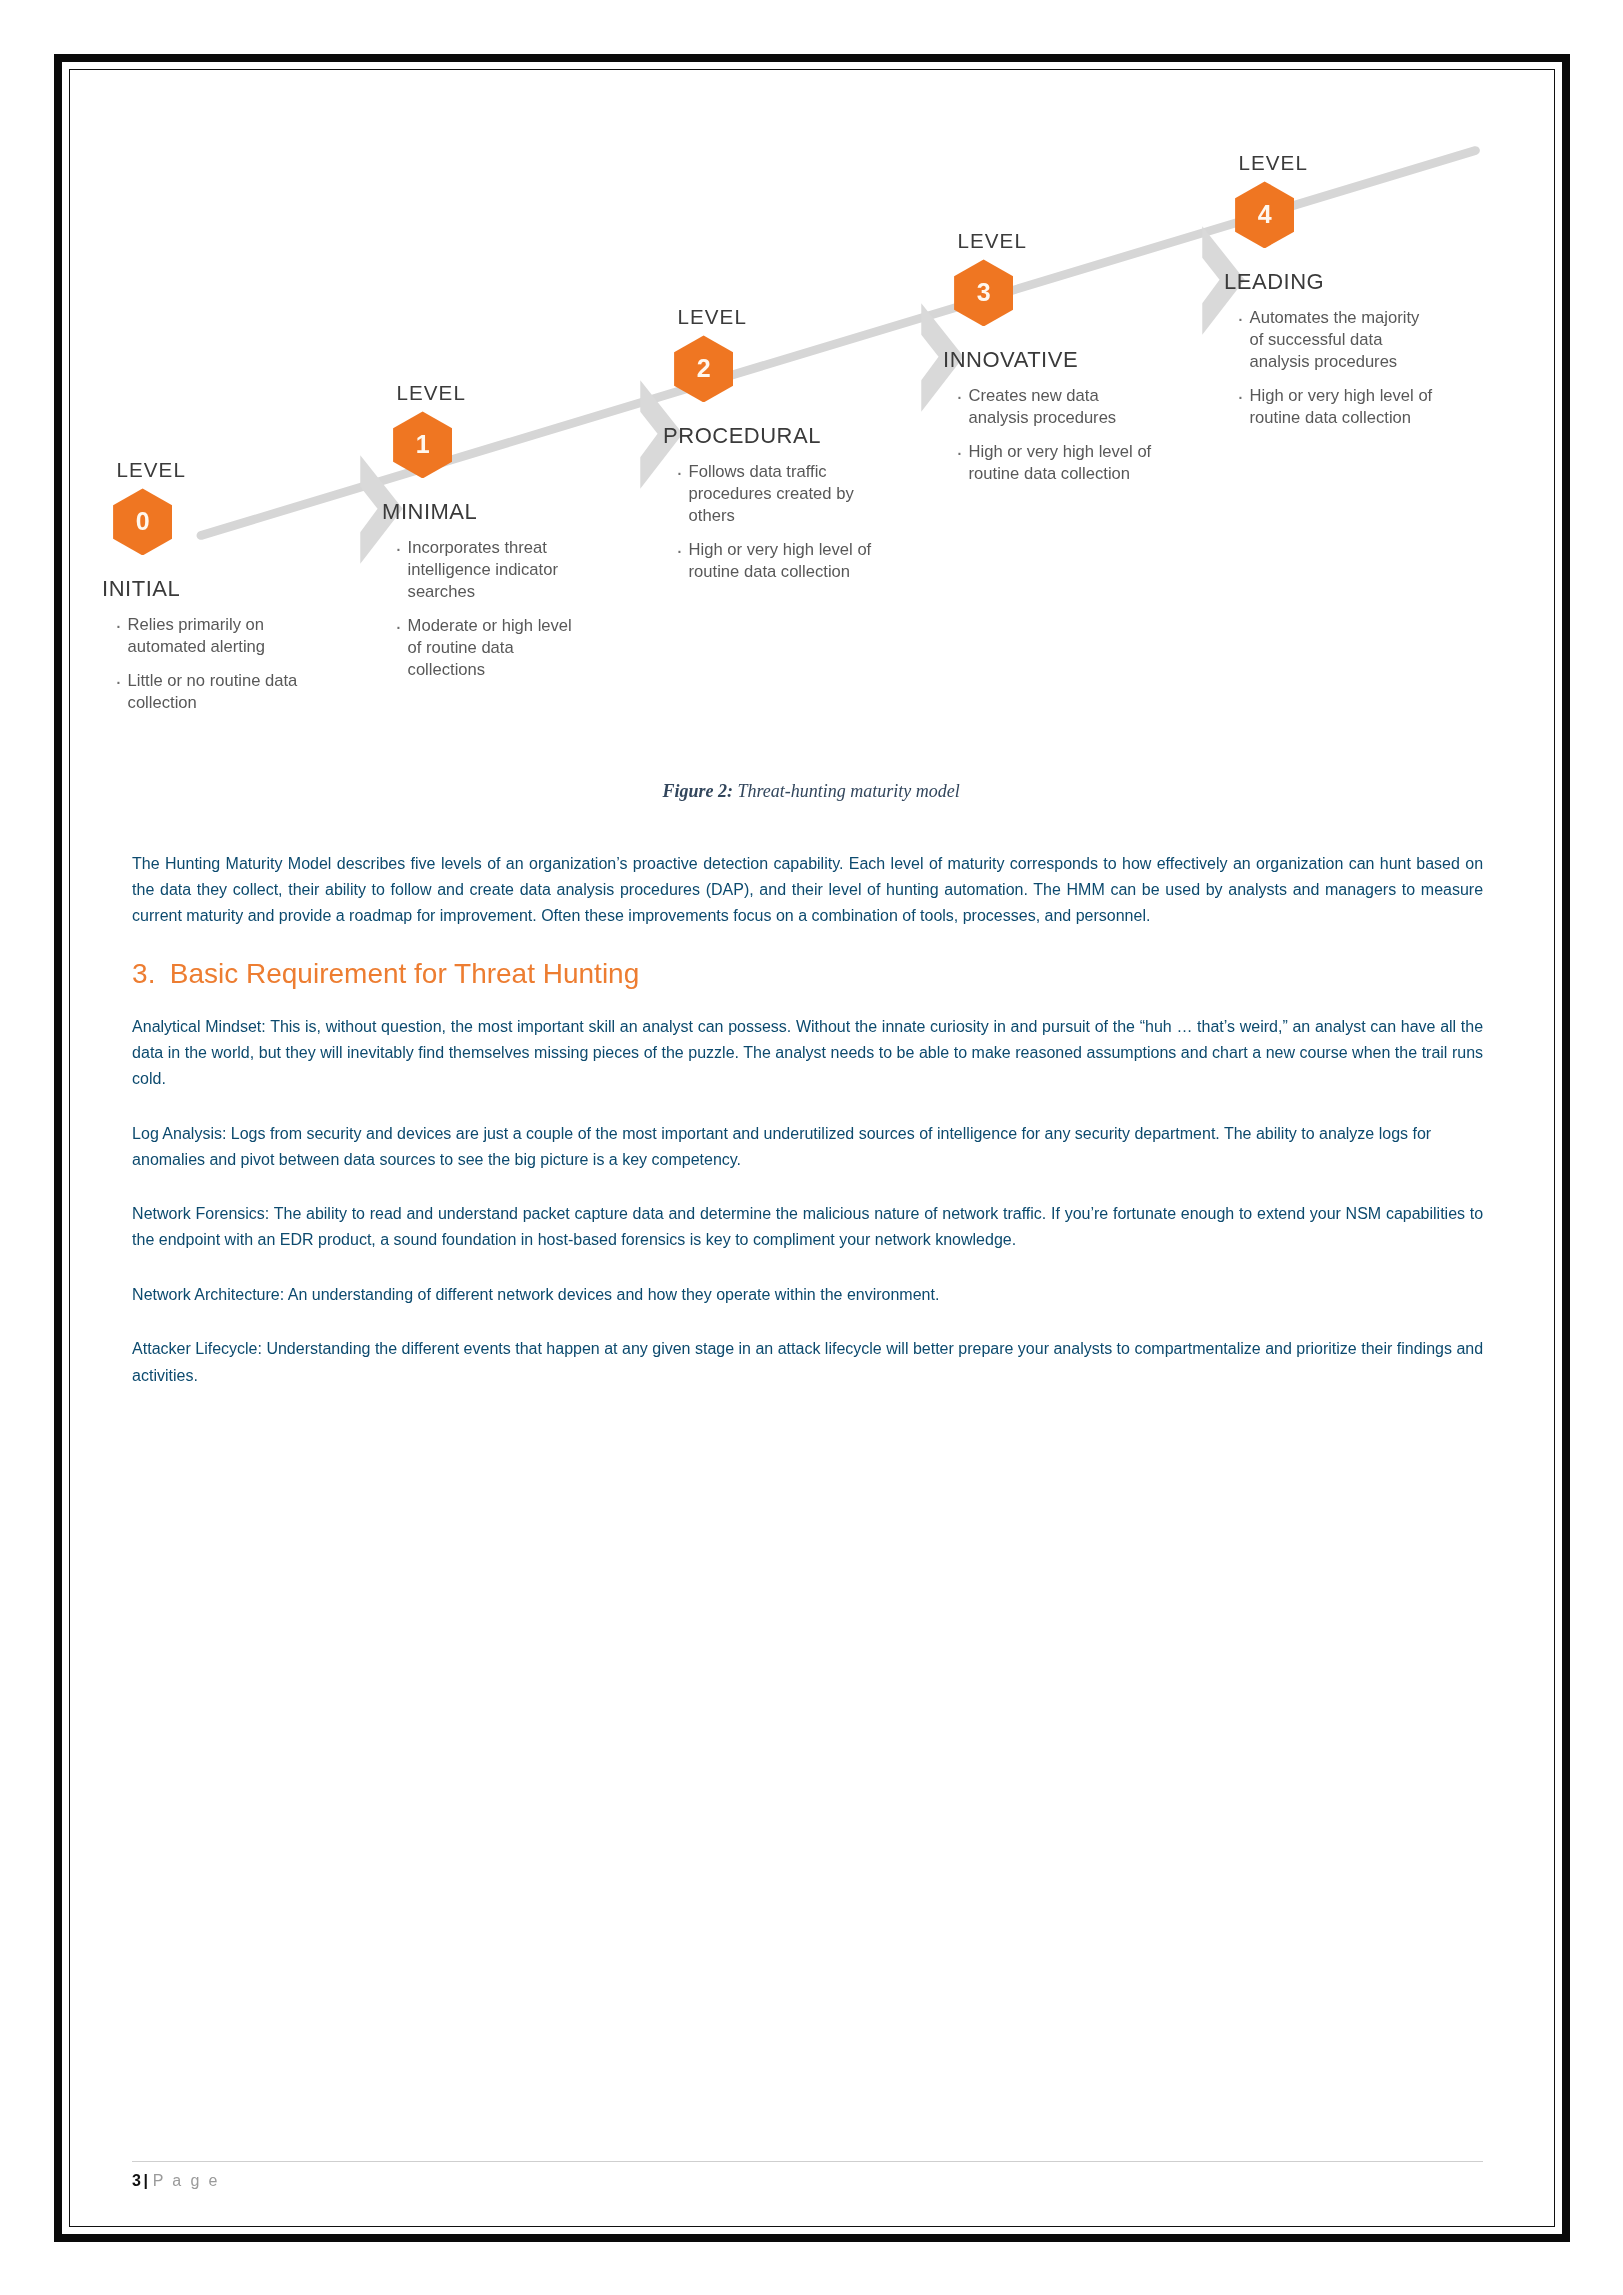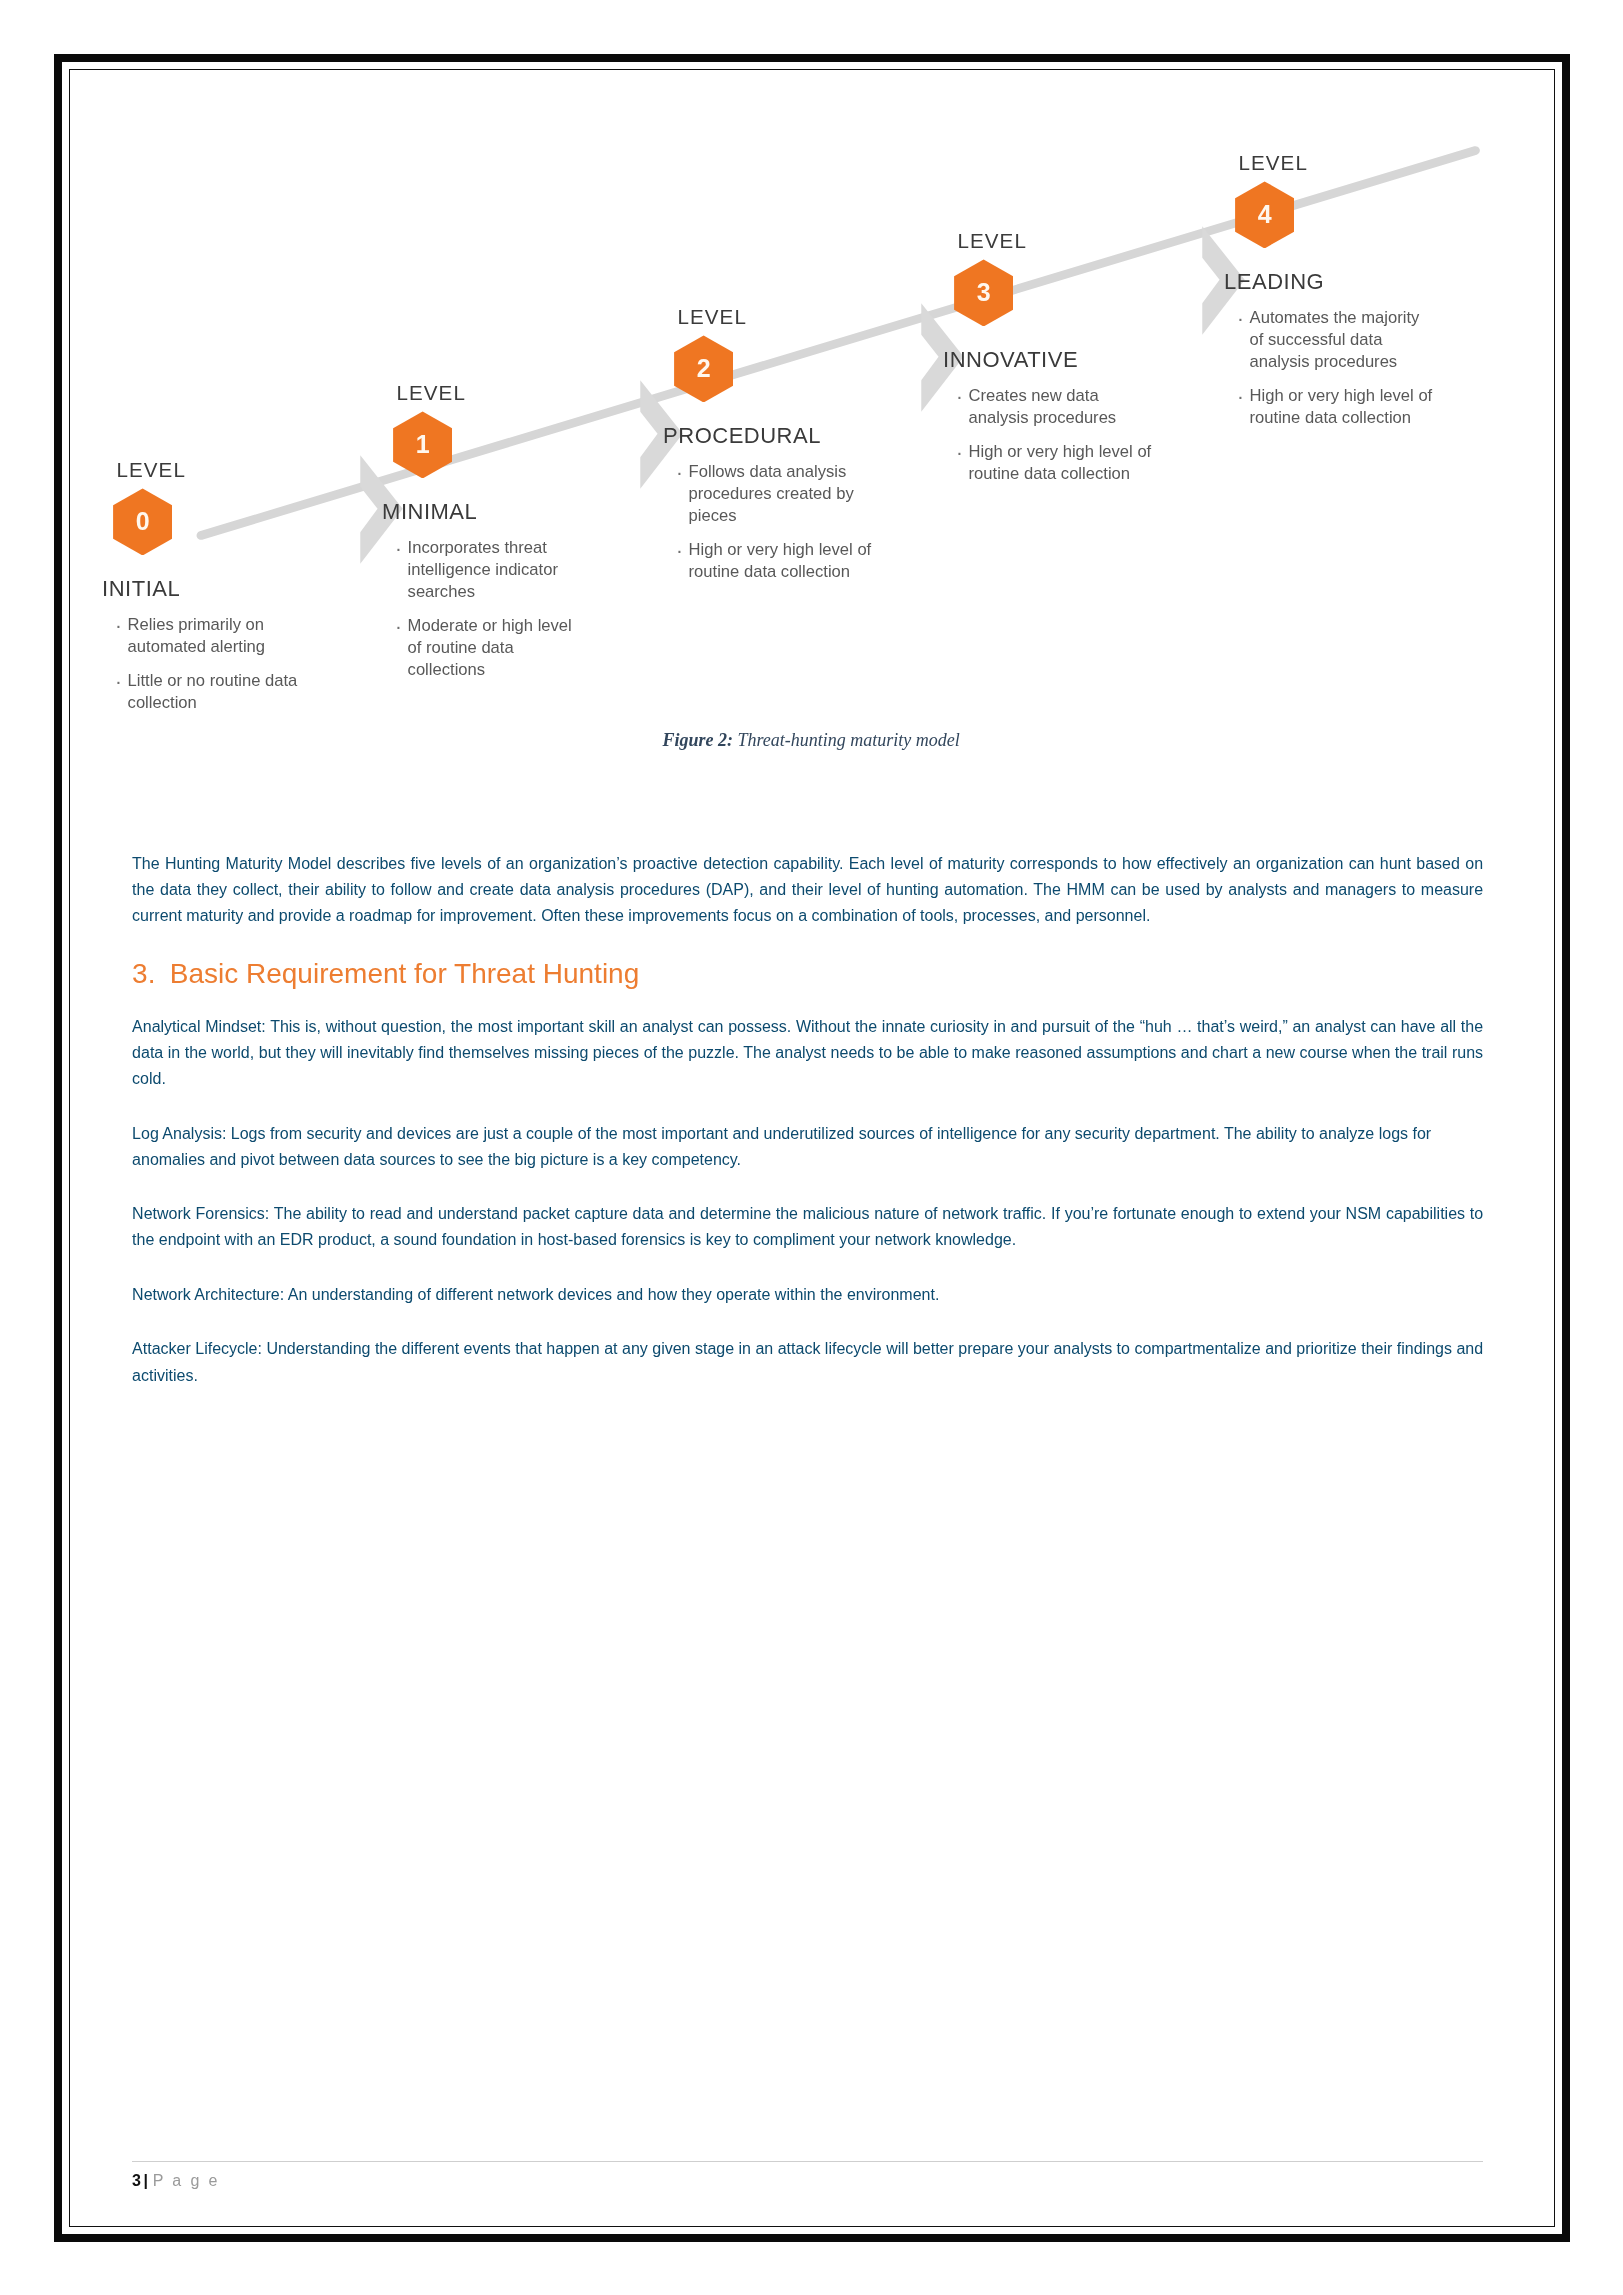--- a/index.html
+++ b/index.html
@@ -122,21 +122,21 @@
 
   .chevron {
     position: absolute;
     color: #d6d6d6;
   }
   .chevron svg { display: block; }
 
   .figure-caption {
     position: absolute;
     left: 0;
-    top: 660px;
+    top: 711px;
     width: 1482px;
     text-align: center;
     font-size: 18px;
     color: #32465c;
     font-family: "Liberation Serif", serif;
   }
   .figure-caption .fc-bold {
     font-weight: bold;
     font-style: italic;
   }
@@ -258,21 +258,21 @@
           </ul>
         </div>
 
         <div class="stage" style="left:593px; top:235px; width:222px;">
           <div class="stage-level-word">LEVEL</div>
           <div class="hex">
             <span>2</span>
           </div>
           <div class="stage-title">PROCEDURAL</div>
           <ul class="stage-bullets">
-            <li>Follows data analysis procedures created by pieces</li>
+            <li>Follows data traffic procedures created by others</li>
             <li>High or very high level of routine data collection</li>
           </ul>
         </div>
 
         <div class="stage" style="left:873px; top:159px; width:222px;">
           <div class="stage-level-word">LEVEL</div>
           <div class="hex">
             <span>3</span>
           </div>
           <div class="stage-title">INNOVATIVE</div>

